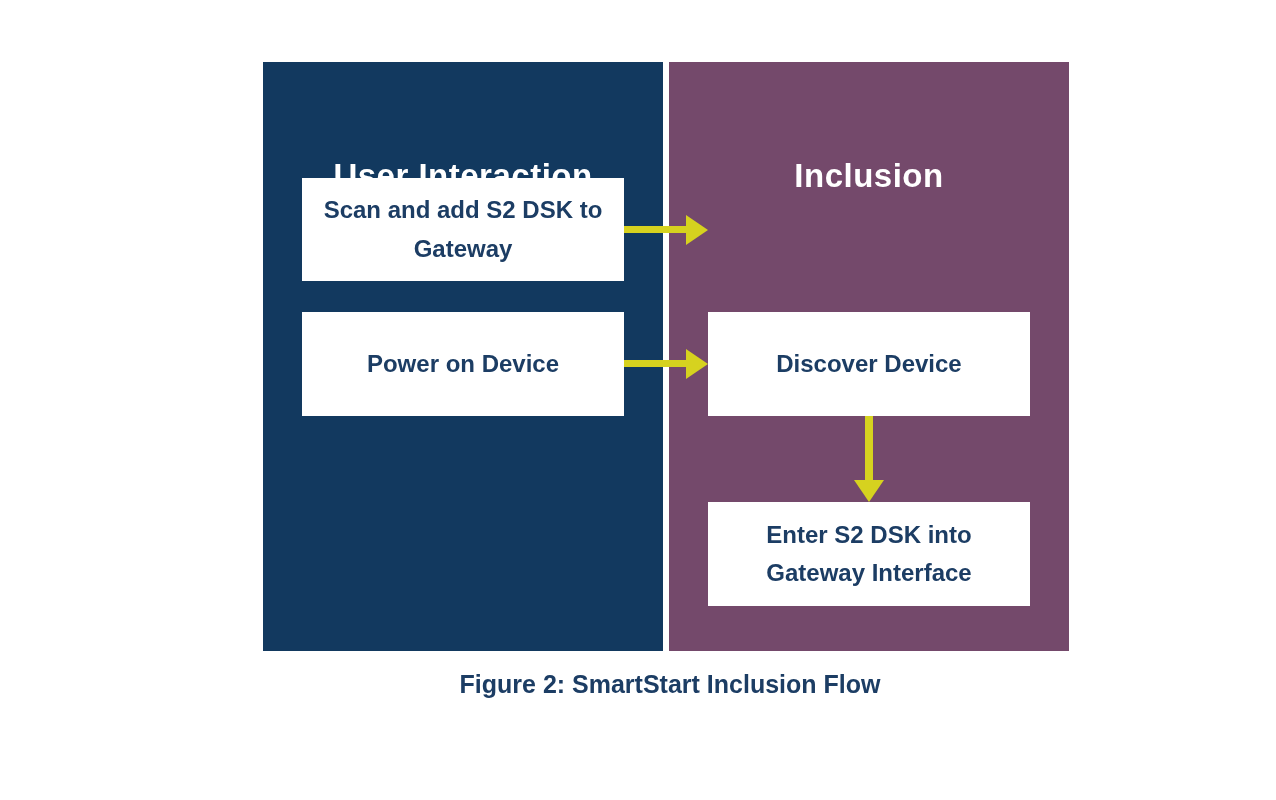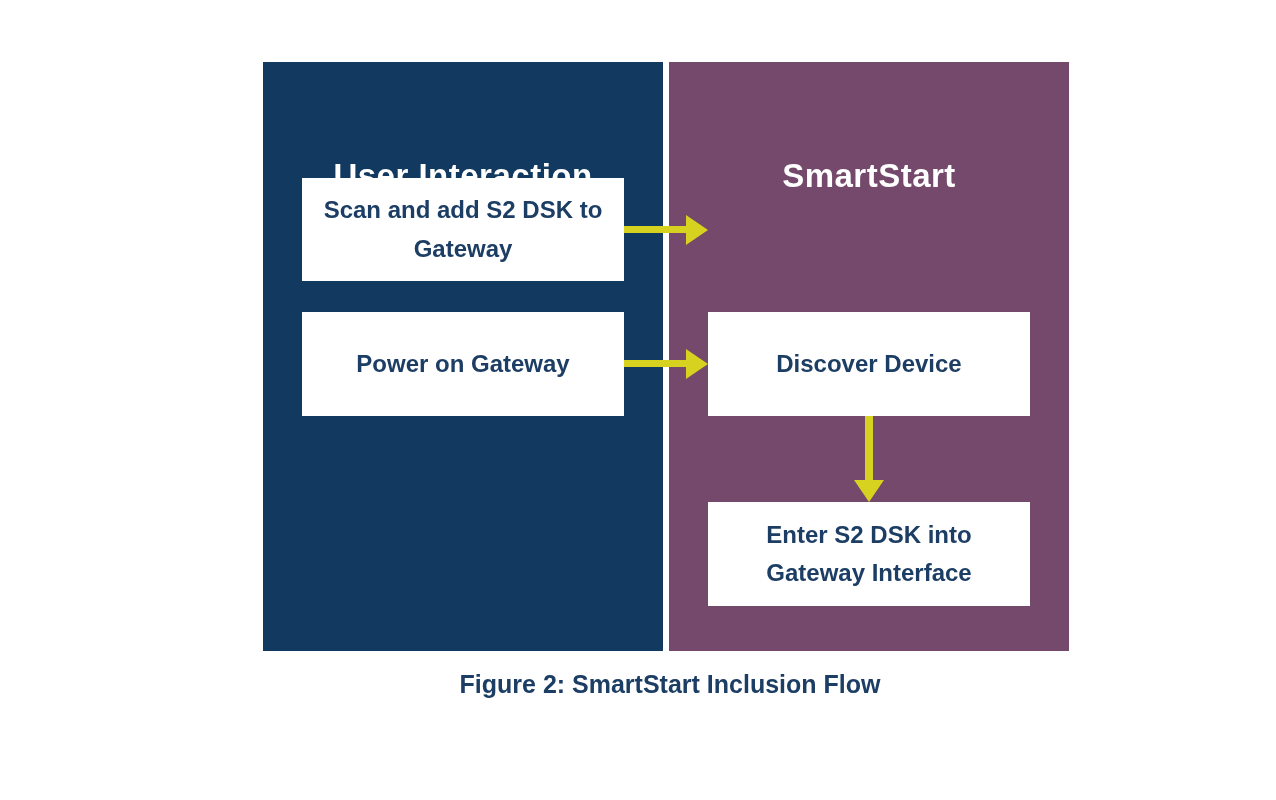--- a/index.html
+++ b/index.html
@@ -106,26 +106,26 @@
 </head>
 <body>
 
 <div class="canvas">
 
   <div class="panel left">
     <div class="panel-title">User Interaction</div>
   </div>
 
   <div class="panel right">
-    <div class="panel-title">SmartStart</div>
+    <div class="panel-title">Inclusion</div>
   </div>
 
   <div class="flow-box box-l1">Scan and add S2 DSK to Gateway</div>
 
-  <div class="flow-box box-l2">Power on Gateway</div>
+  <div class="flow-box box-l2">Power on Device</div>
 
 
   <div class="flow-box box-r2">Discover Device</div>
 
   <div class="flow-box box-r3">Enter S2 DSK into Gateway Interface</div>
 
   <div>
     <div class="arrow-shaft-h a1-shaft"></div>
     <div class="arrow-head-right a1-head"></div>
   </div>

